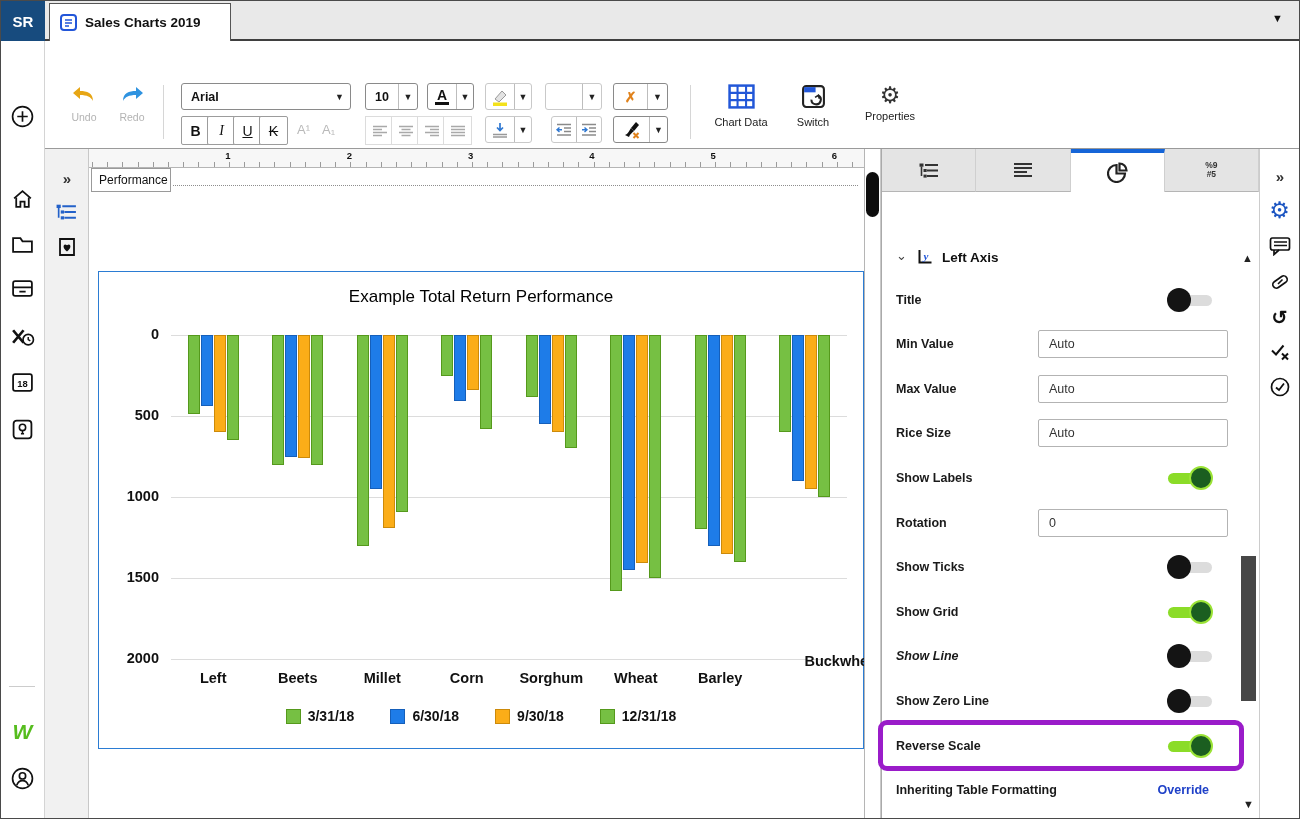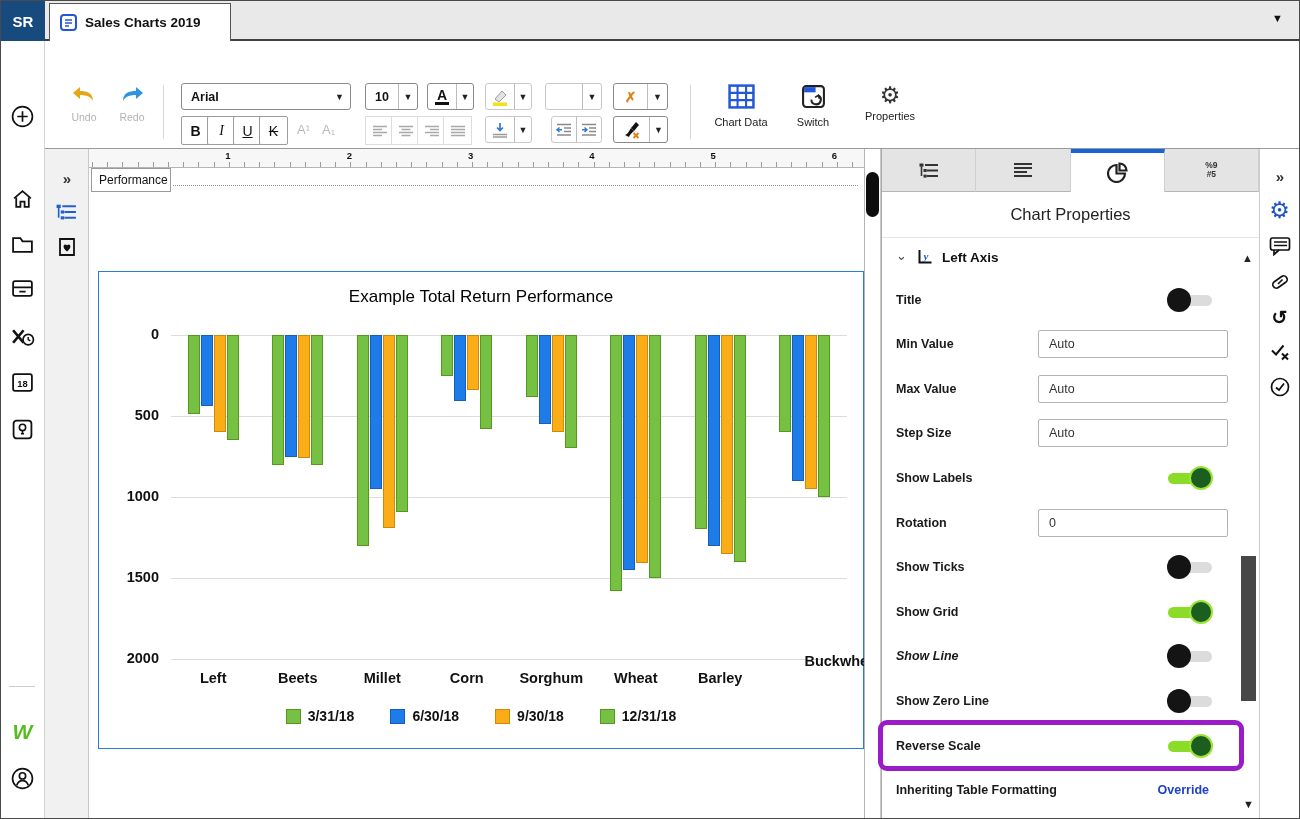--- a/index.html
+++ b/index.html
@@ -455,21 +455,20 @@
         <div class="ptab active">
           <svg width="21" height="21" viewBox="0 0 21 21">
             <path d="M9.5 11.5 L9.5 3 A8.5 8.5 0 1 0 18 11.5 Z" fill="none" stroke="#222" stroke-width="2.2"></path>
             <path d="M12.5 8.5 L12.5 1.5 A7 7 0 0 1 19.5 8.5 Z" fill="none" stroke="#222" stroke-width="2.2"></path>
           </svg>
         </div>
         <div class="ptab">
           <div style="font-size:8.5px;font-weight:bold;line-height:9px;color:#333;text-align:center;">%9<br>#5</div>
         </div>
       </div>
-    <div class="ptitle">Chart Properties</div>
     <div class="psection">
       <span class="chev">⌄</span>
       <span style="display:flex;">
         <svg width="17" height="16">
             <path d="M3.5 1v12.5h12" stroke="#111" stroke-width="2" fill="none"></path>
             <text x="10" y="10.5" font-size="11" font-style="italic" font-weight="bold" fill="#2257d8" text-anchor="middle" font-family="Liberation Serif">y</text>
           </svg>
       </span>
       <span class="name">Left Axis</span>
     </div>
@@ -483,21 +482,21 @@
         </div>
         <div class="prow" style="top: 172.6px;">
           <span class="plabel">Min Value</span>
           <input class="pinput" readonly="" value="Auto" style="">
         </div>
         <div class="prow" style="top: 217.2px;">
           <span class="plabel">Max Value</span>
           <input class="pinput" readonly="" value="Auto" style="">
         </div>
         <div class="prow" style="top: 261.8px;">
-          <span class="plabel">Step Size</span>
+          <span class="plabel">Rice Size</span>
           <input class="pinput" readonly="" value="Auto" style="">
         </div>
         <div class="prow" style="top: 306.4px;">
           <span class="plabel">Show Labels</span>
           <span class="toggle on">
             <span class="track"></span>
             <span class="knob"></span>
           </span>
         </div>
         <div class="prow" style="top: 351px;">

